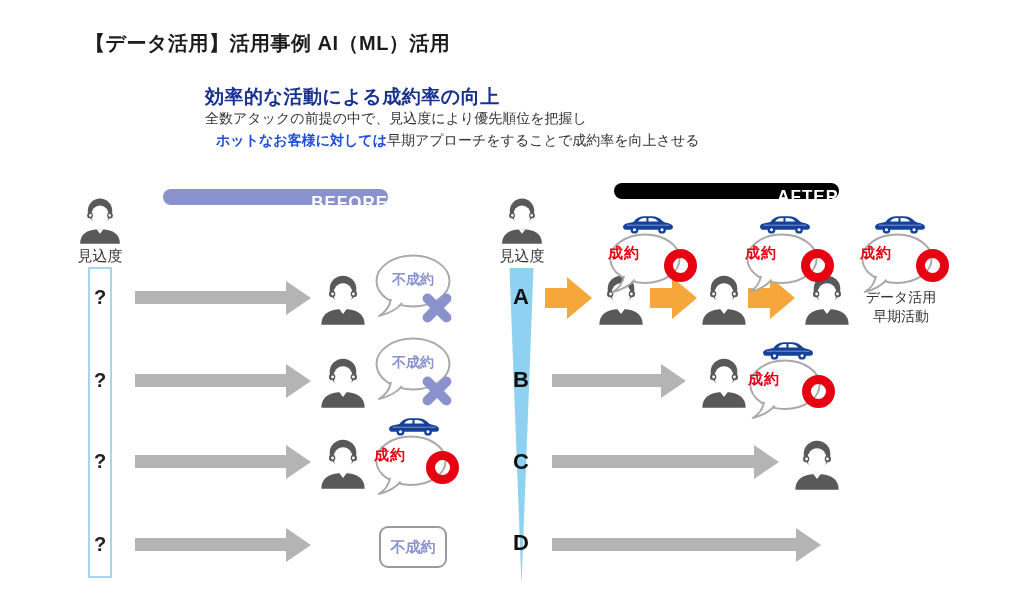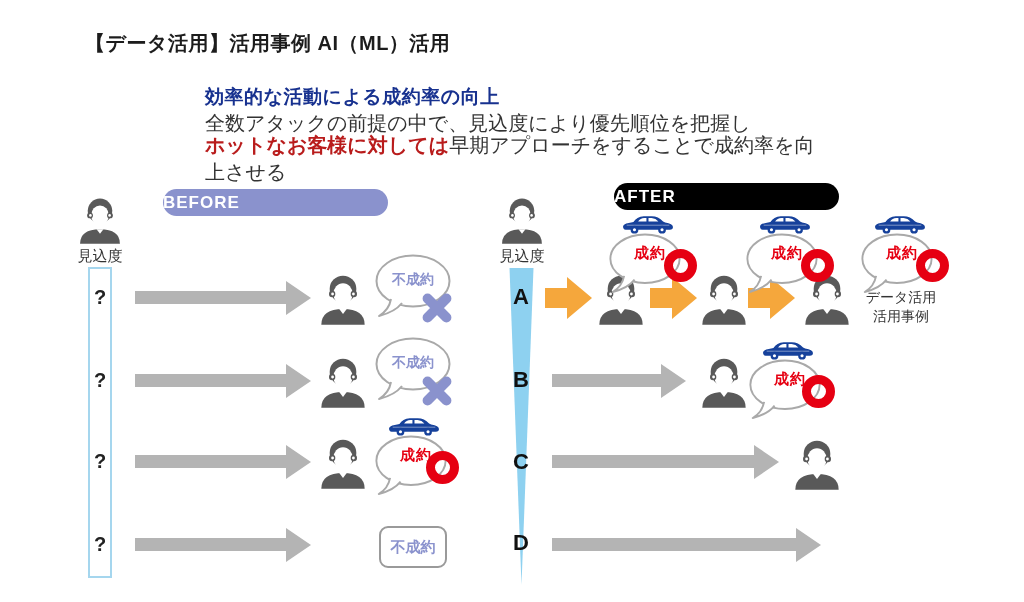--- a/index.html
+++ b/index.html
@@ -5,45 +5,45 @@
   html,body{margin:0;padding:0;background:#fff;}
   #canvas{
     position:relative;width:1024px;height:602px;background:#ffffff;overflow:hidden;
     font-family:"Liberation Sans","DejaVu Sans",sans-serif;color:#1c1c1c;
   }
   .abs{position:absolute;}
   
   .page-title{left:85px;top:30px;font-size:20px;font-weight:bold;letter-spacing:.5px;color:#1c1c1c;text-align:center;}
   .headline{left:205px;width:612px;text-align:left;}
   .headline-title{top:84px;font-size:19px;font-weight:bold;color:#17318f;letter-spacing:.5px;}
-  .headline-sub{font-size:20px;color:#333;}
-  .em-red{color:#b91c1c;font-weight:bold;}
-  
-  .pill{height:27px;border-radius:14px;color:#fff;font-weight:bold;font-size:17px;
-        letter-spacing:1px;text-align:left;line-height:27px;}
+  .headline-sub{font-size:14px;color:#333;}
+  .em-red{color:#1d4ed8;font-weight:bold;margin-left:11px;}
+  
+  .pill{height:16px;border-radius:14px;color:#fff;font-weight:bold;font-size:17px;
+        letter-spacing:1px;text-align:right;line-height:27px;}
   .pill-before{left:163px;top:189px;width:225px;background:#8a92cd;}
   .pill-after{left:614px;top:183px;width:225px;background:#000000;}
   
   .prospect-label{font-size:15px;color:#333;text-align:center;width:68px;}
   .prospect-box{left:88px;top:267px;width:24px;height:311px;border:2px solid #a5d6ee;box-sizing:border-box;background:#fff;}
   .qmark{left:86px;width:28px;text-align:center;font-size:20px;font-weight:bold;color:#222;}
   .grade{left:507px;width:28px;text-align:center;font-size:22px;font-weight:bold;color:#111;}
   
   .g-arrow{height:13px;background:#b4b4b4;}
   .g-arrow::after{content:"";position:absolute;right:-25px;top:50%;transform:translateY(-50%);
     width:0;height:0;border-left:25px solid #b4b4b4;border-top:17px solid transparent;border-bottom:17px solid transparent;}
   .o-arrow{width:22px;height:20px;background:#f5a73c;}
   .o-arrow::after{content:"";position:absolute;right:-25px;top:50%;transform:translateY(-50%);
     width:0;height:0;border-left:25px solid #f5a73c;border-top:21px solid transparent;border-bottom:21px solid transparent;}
   
   .bubble-fail{width:78px;height:64px;}
   .fail-text{position:absolute;left:0;top:17px;width:78px;text-align:center;
     font-size:14px;font-weight:bold;color:#8a92cd;}
   .bubble-success{width:86px;height:78px;}
-  .success-text{position:absolute;left:12px;top:32px;width:60px;text-align:center;
+  .success-text{position:absolute;left:0;top:32px;width:60px;text-align:left;
     font-size:15px;font-weight:bold;color:#e60012;letter-spacing:1px;}
   .ring{position:absolute;width:33px;height:33px;border:9px solid #e60012;border-radius:50%;box-sizing:border-box;background:transparent;}
   
   .fail-box{left:379px;top:526px;width:68px;height:42px;border:2px solid #9a9a9a;border-radius:9px;
     box-sizing:border-box;text-align:center;line-height:38px;font-size:15px;font-weight:bold;color:#8a92cd;background:#fff;}
   
   .note{left:845px;top:288px;width:112px;text-align:center;font-size:14px;color:#333;line-height:1.35;}
   svg.icon{position:absolute;overflow:visible;}
 </style>
 </head>
@@ -206,21 +206,21 @@
       </svg>
     <svg class="icon" style="left:0;top:21px;width:74px;height:61px">
         <use href="#sym-bubble"></use>
       </svg>
     <span class="success-text">成約</span>
     <div class="ring" style="left:56px;top:37px"></div>
   </div>
 
   <div class="abs note">
     <div>データ活用</div>
-    <div>活用事例</div>
+    <div>早期活動</div>
   </div>
 
   <div class="abs g-arrow" style="left:552px;top:374px;width:109px"></div>
   <svg class="icon" style="left:699px;top:356px;width:50px;height:52px">
       <use href="#sym-person"></use>
     </svg>
   <div class="abs bubble-success" style="left:748px;top:338px">
     <svg class="icon" style="left:14px;top:0;width:52px;height:24px">
         <use href="#sym-car"></use>
       </svg>

